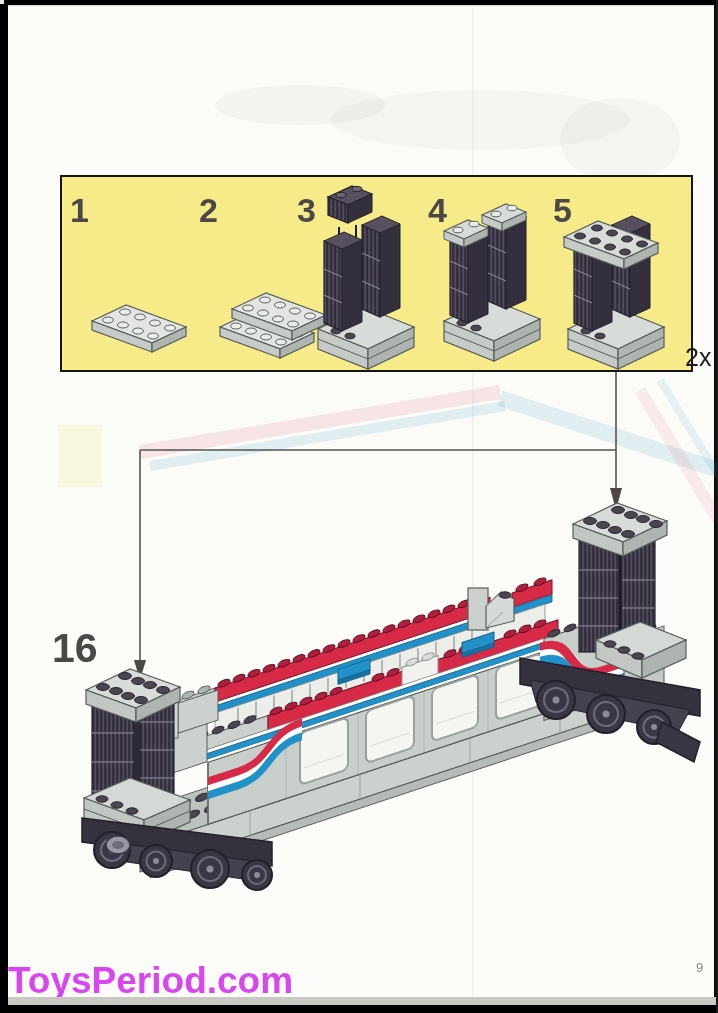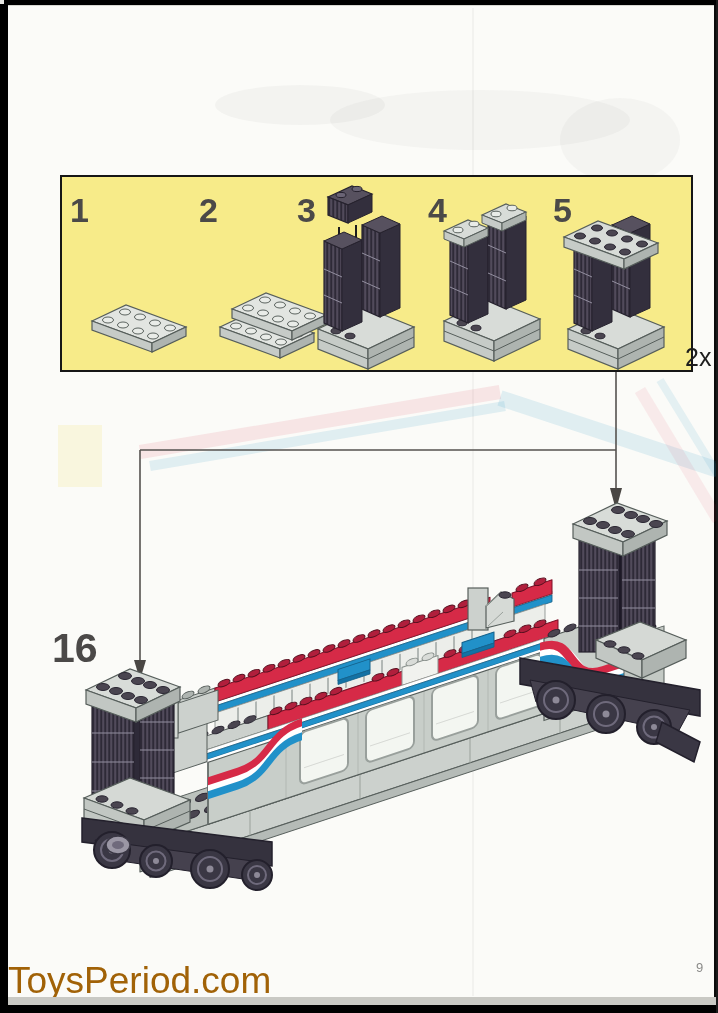--- a/index.html
+++ b/index.html
@@ -16,22 +16,22 @@
   #page-inner-line{position:absolute;left:8px;top:5px;width:706px;height:1px;background:#d8d8d2;}
   #crease{position:absolute;left:472px;top:8px;width:2px;height:988px;background:rgba(0,0,0,0.035);}
 
   
   #callout{position:absolute;left:60px;top:175px;width:633px;height:197px;
            background:#f7eb89;border:2px solid #161616;box-sizing:border-box;}
   .stepnum{position:absolute;font-size:34px;font-weight:bold;color:#4b4948;line-height:1;}
   #qty{position:absolute;left:685px;top:343px;font-size:25px;color:#1d1d1d;}
   #step16{position:absolute;left:52px;top:628px;font-size:41px;font-weight:bold;color:#4b4948;line-height:1;}
   #pagenum{position:absolute;left:696px;top:960px;font-size:13px;color:#8b8b89;}
-  #watermark{position:absolute;left:8px;top:960px;font-size:37px;font-weight:normal;
-             color:#a16207;letter-spacing:0px;white-space:nowrap;}
+  #watermark{position:absolute;left:8px;top:960px;font-size:37px;font-weight:bold;
+             color:#d946ef;letter-spacing:0px;white-space:nowrap;}
   svg{position:absolute;left:0;top:0;}
   #callout-svg{left:60px;top:175px;}
 </style>
 </head>
 <body>
 
 <div id="stage">
   <div id="page"></div>
   <div id="page-inner-line"></div>
   <div id="crease"></div>

